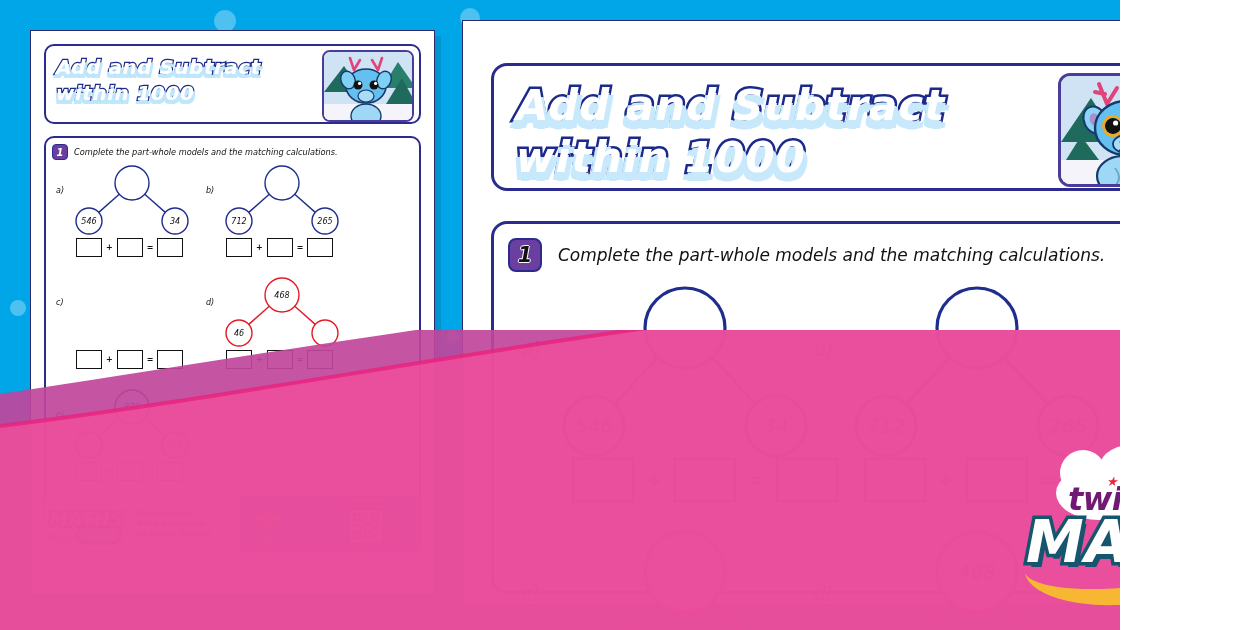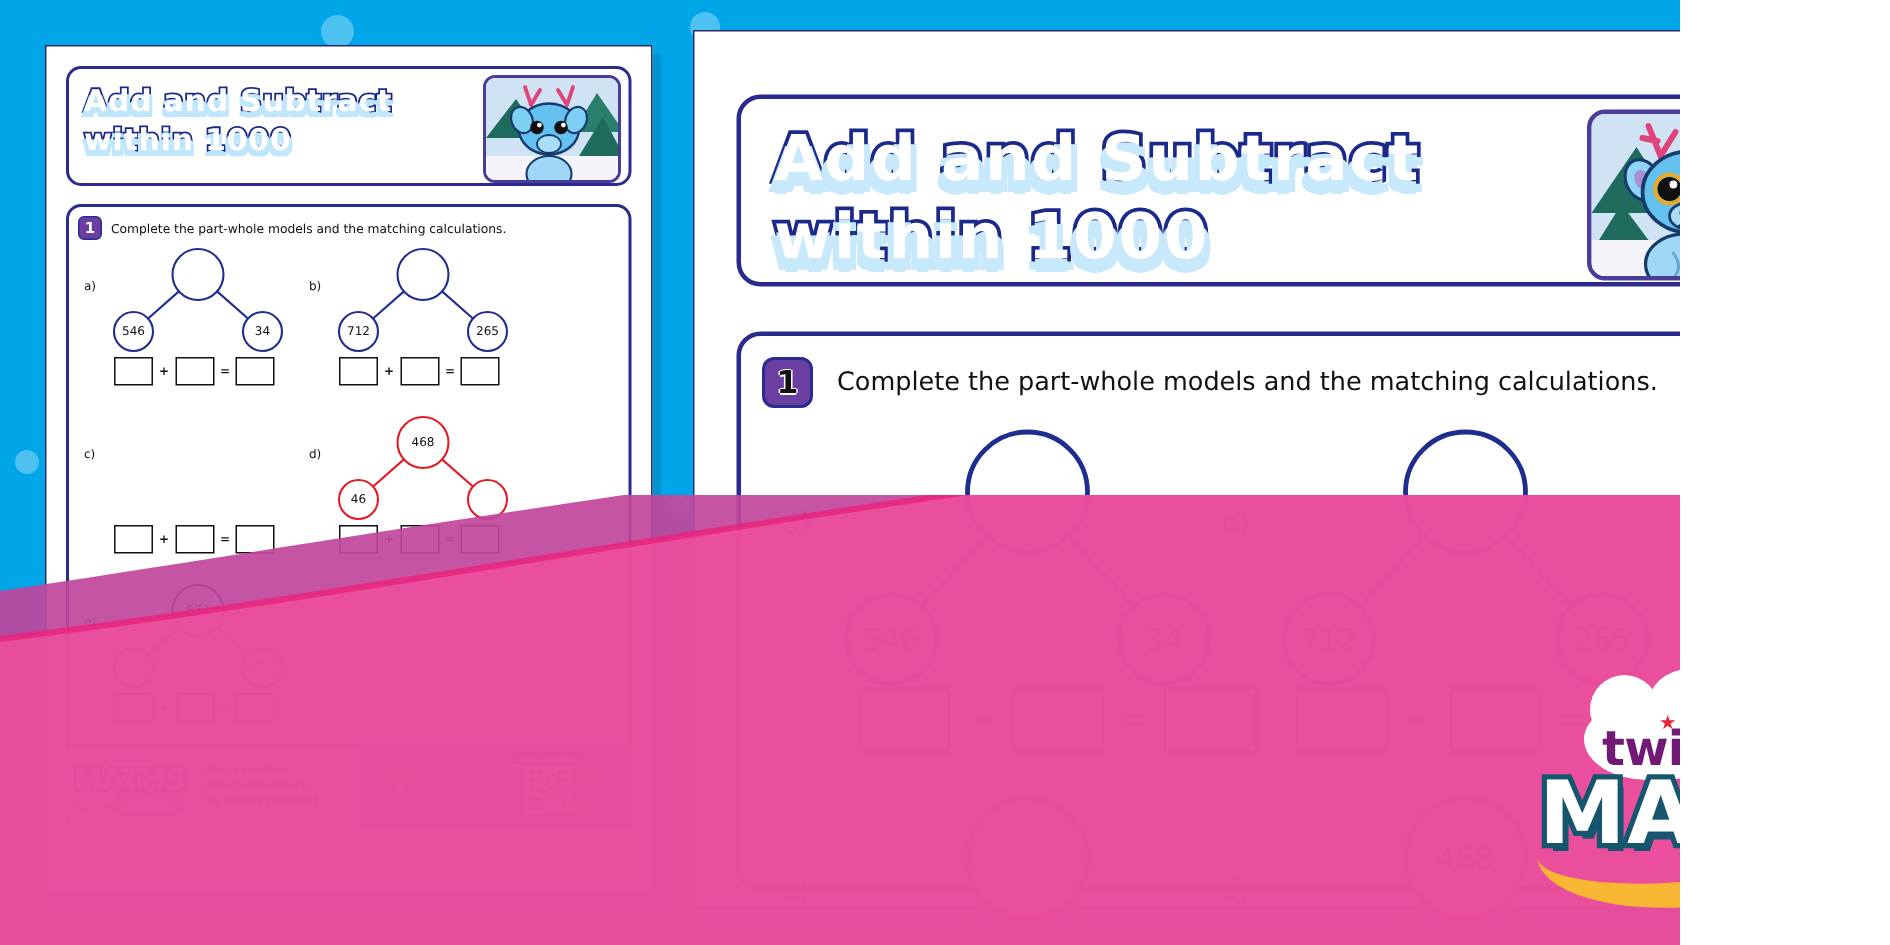--- a/index.html
+++ b/index.html
@@ -2,21 +2,21 @@
 <html><head>
 <meta charset="utf-8">
 <style>
   * { box-sizing: border-box; margin: 0; padding: 0; }
   html, body {
     width: 1260px; height: 630px; overflow: hidden;
     font-family: "Liberation Sans", sans-serif;
   }
   #stage {
     position: relative; width: 1120px; height: 630px;
-    background: #00a6e8; overflow: hidden;
+    background: #00a6e8; overflow: hidden; font-style: italic;
   }
 
   
   .bubble { position: absolute; border-radius: 50%; background: rgba(255,255,255,.30); }
 
   
   .card {
     position: absolute; background: #ffffff;
     box-shadow: 6px 6px 0 rgba(0,0,0,.10);
     border: 1px solid #2a2a6a;

